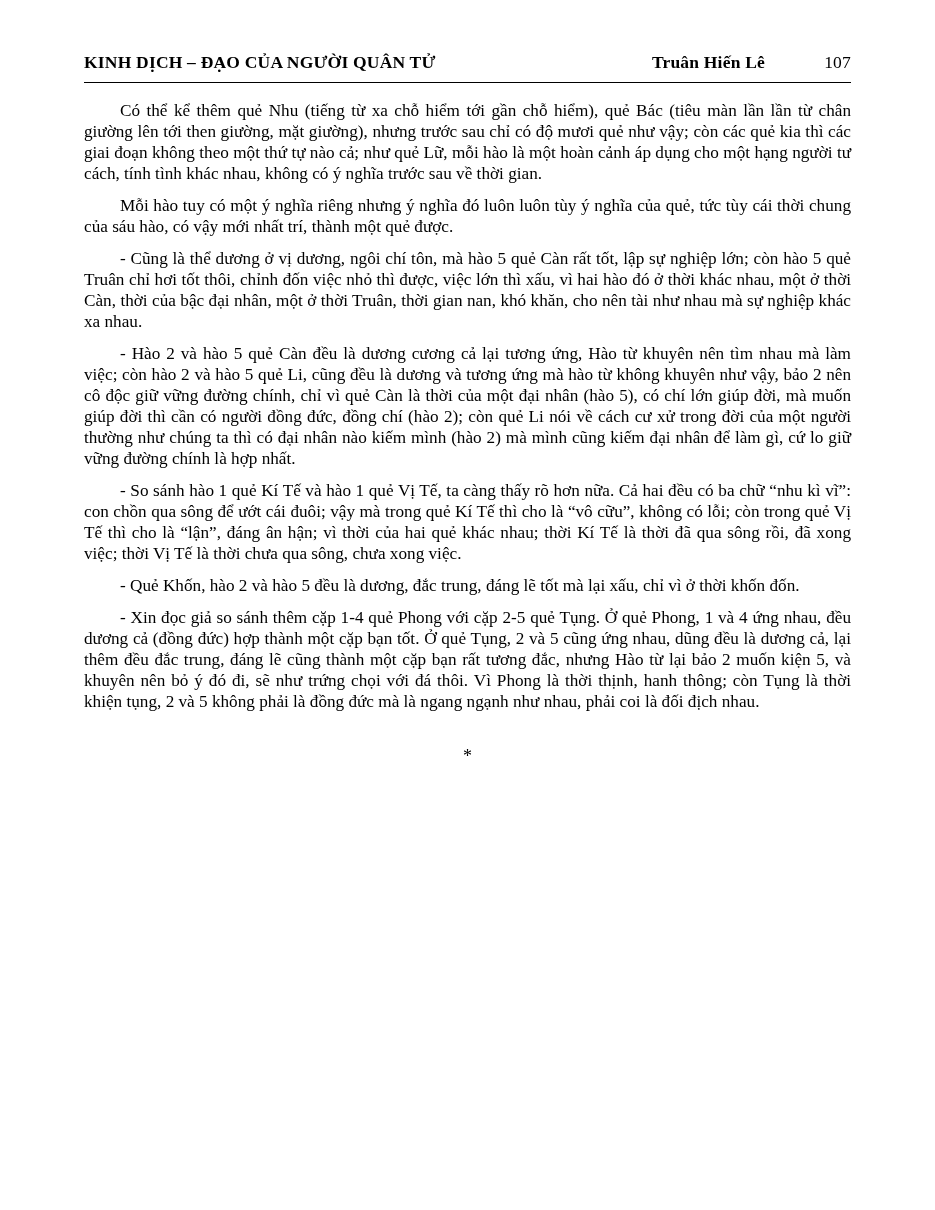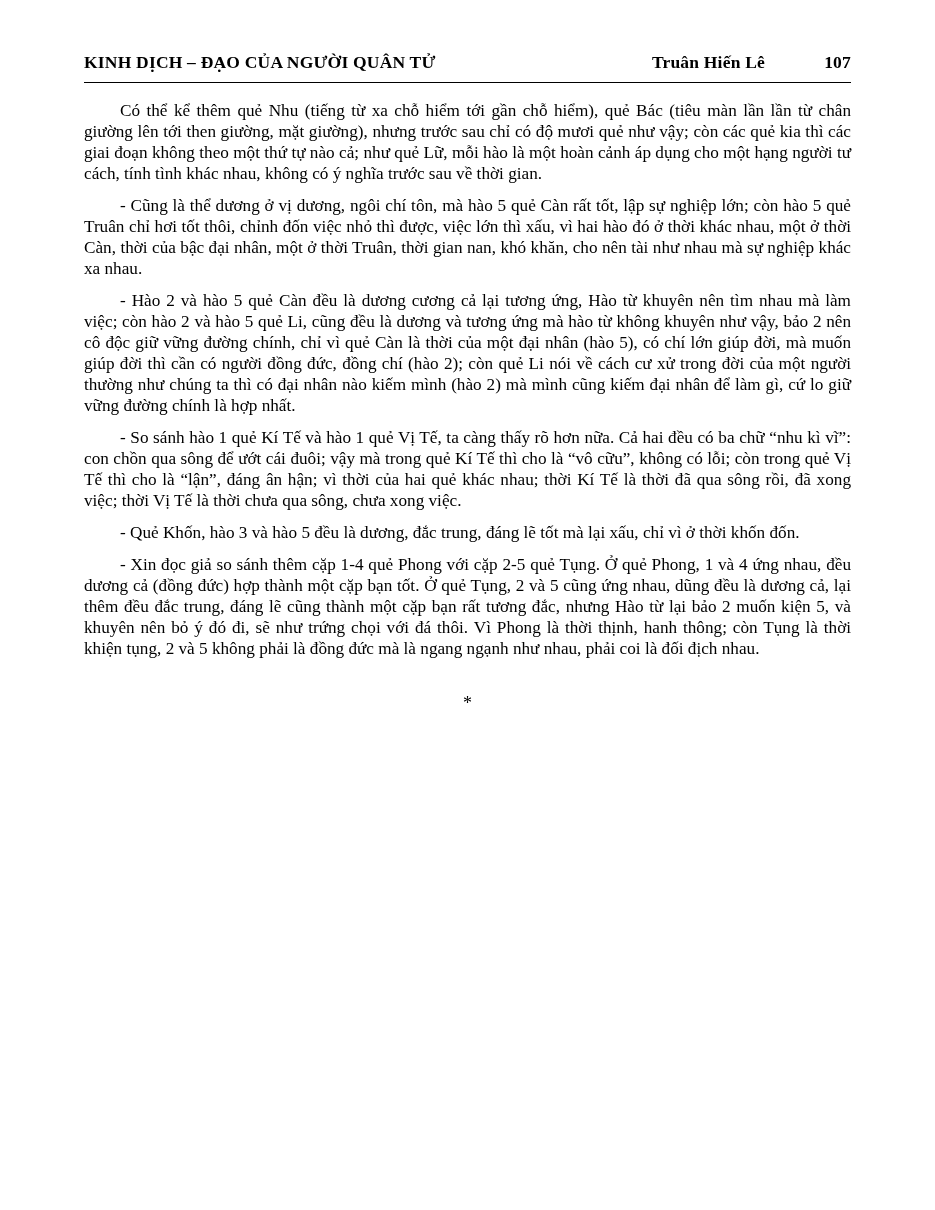--- a/index.html
+++ b/index.html
@@ -33,21 +33,21 @@
     font-weight: bold;
     white-space: nowrap;
   }
   .header-author {
     font-weight: bold;
     margin-left: auto;
     padding-right: 56px;
     white-space: nowrap;
   }
   .header-page {
-    font-weight: bold;
+    font-weight: normal;
     min-width: 30px;
     text-align: right;
   }
   .header-rule {
     border-bottom: 1.6px solid #000000;
     margin-top: 9px;
     margin-bottom: 17px;
   }
   .content p {
     margin: 0 0 11px 0;
@@ -75,21 +75,22 @@
 
   <div class="header">
     <div class="header-title">KINH DỊCH – ĐẠO CỦA NGƯỜI QUÂN TỬ</div>
     <div class="header-author">Truân Hiến Lê</div>
     <div class="header-page">107</div>
   </div>
   <div class="header-rule"></div>
 
   <div class="content">
     <p>Có thể kể thêm quẻ Nhu (tiếng từ  xa chỗ hiểm tới gần chỗ hiểm), quẻ Bác (tiêu màn lần lần từ chân giường lên tới then giường, mặt giường), nhưng trước sau chỉ có độ mươi quẻ như vậy; còn các quẻ kia thì các giai đoạn không theo một thứ tự nào cả; như quẻ Lữ, mỗi hào là một hoàn cảnh áp dụng cho một hạng người tư cách, tính tình khác nhau, không có ý nghĩa trước sau về thời gian.</p>
+    <p>Mỗi hào tuy có một ý nghĩa riêng nhưng ý nghĩa đó luôn luôn tùy ý nghĩa của quẻ, tức tùy cái thời chung của sáu hào, có vậy mới nhất trí, thành một quẻ được.</p>
     <p>- Cũng là thể dương ở vị dương, ngôi chí tôn, mà hào 5 quẻ Càn rất tốt, lập sự nghiệp lớn; còn hào 5 quẻ Truân chỉ hơi tốt thôi, chỉnh đốn việc nhỏ thì được, việc lớn thì xấu, vì hai hào đó ở thời khác nhau, một ở thời Càn, thời của bậc đại nhân, một ở thời Truân, thời gian nan, khó khăn, cho nên tài như nhau mà sự nghiệp khác xa nhau.</p>
     <p>- Hào 2 và hào 5 quẻ Càn đều là dương cương cả lại tương ứng, Hào từ khuyên nên tìm nhau mà làm việc; còn hào 2 và hào 5 quẻ Li, cũng đều là dương và tương ứng mà hào từ không khuyên như vậy, bảo 2 nên cô độc giữ vững đường chính, chỉ vì quẻ Càn là thời của một đại nhân (hào 5), có chí lớn giúp đời, mà muốn giúp đời thì cần có người đồng đức, đồng chí (hào 2); còn quẻ Li nói về cách cư xử trong đời của một người thường như chúng ta thì có đại nhân nào kiếm mình (hào 2) mà mình cũng kiếm đại nhân để làm gì, cứ lo giữ vững đường chính là hợp nhất.</p>
     <p>- So sánh hào 1 quẻ Kí Tế và hào 1 quẻ Vị Tế, ta càng thấy rõ hơn nữa. Cả hai đều có ba chữ “nhu kì vĩ”: con chồn qua sông để ướt cái đuôi; vậy mà trong quẻ Kí Tế thì cho là “vô cữu”, không có lỗi; còn trong quẻ Vị Tế thì cho là “lận”, đáng ân hận; vì thời của hai quẻ khác nhau; thời Kí Tế  là thời đã qua sông rồi, đã xong việc; thời Vị Tế là thời chưa qua sông, chưa xong việc.</p>
-    <p>- Quẻ Khốn, hào 3 và hào 5 đều là dương, đắc trung, đáng lẽ tốt mà lại xấu, chỉ vì ở thời khốn đốn.</p>
+    <p>- Quẻ Khốn, hào 2 và hào 5 đều là dương, đắc trung, đáng lẽ tốt mà lại xấu, chỉ vì ở thời khốn đốn.</p>
     <p>- Xin đọc giả so sánh thêm cặp 1-4 quẻ Phong với cặp 2-5 quẻ Tụng. Ở quẻ Phong, 1 và 4 ứng nhau, đều dương cả (đồng đức) hợp thành một cặp bạn tốt. Ở quẻ Tụng, 2 và 5 cũng ứng nhau, dũng đều là dương cả, lại thêm đều đắc trung, đáng lẽ cũng thành một cặp bạn rất tương đắc, nhưng Hào từ lại bảo 2 muốn kiện 5, và khuyên nên bỏ ý đó đi, sẽ như trứng chọi với đá thôi. Vì Phong là thời thịnh, hanh thông; còn Tụng là thời khiện tụng, 2 và 5 không phải là đồng đức mà là ngang ngạnh như nhau, phải coi là đối địch nhau.</p>
     <div class="asterisk">*</div>
   </div>
 
 </div>
 
 </body></html>

